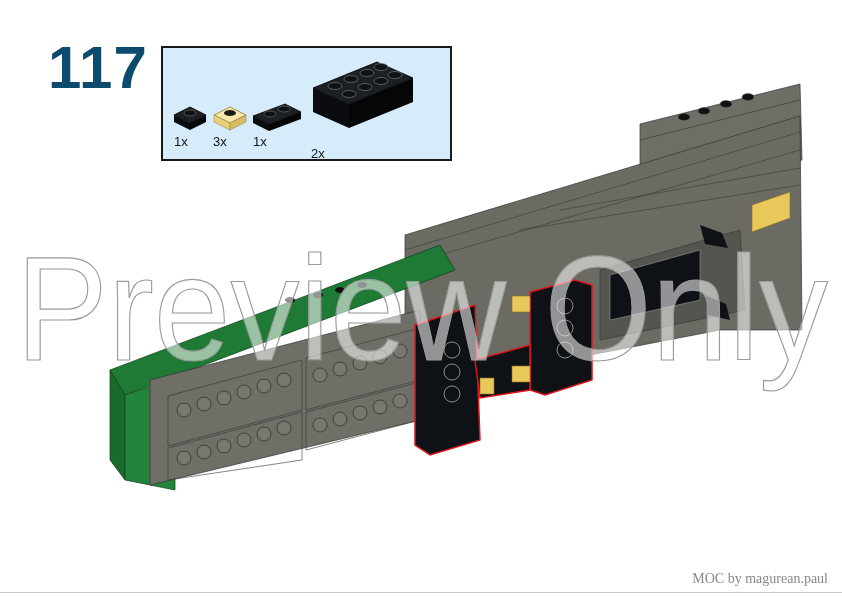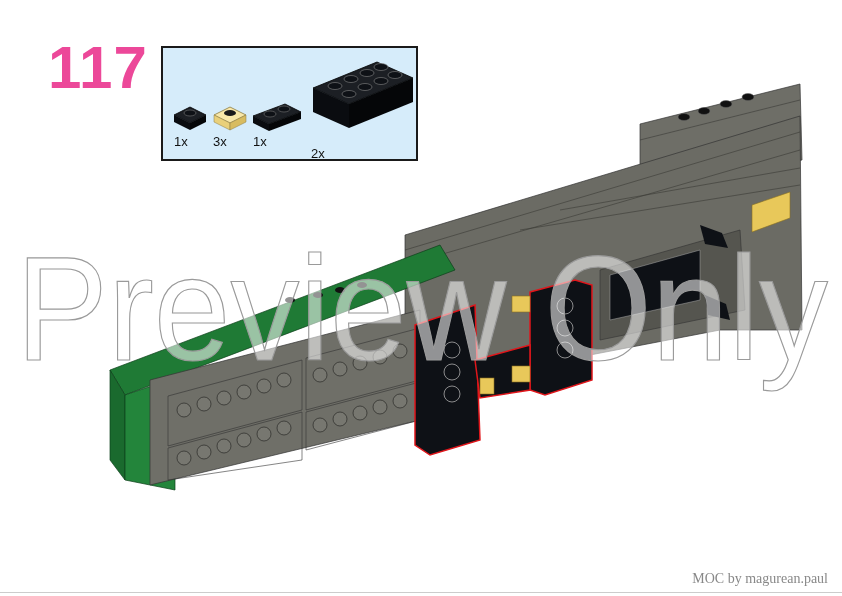--- a/index.html
+++ b/index.html
@@ -1,18 +1,18 @@
 <!DOCTYPE html>
 <html><head>
 <meta charset="utf-8">
 <style>
   html, body { margin:0; padding:0; background:#ffffff; }
   body { width:842px; height:596px; position:relative; overflow:hidden; font-family:"Liberation Sans", sans-serif; }
-  .step-number { position:absolute; left:48px; top:38px; font-size:60px; font-weight:bold; color:#ec4899; letter-spacing:1px; line-height:1; }
-  .parts-box { position:absolute; left:161px; top:46px; width:257px; height:115px; background:#d6ecfa; border:2px solid #1a1a1a; box-sizing:border-box; }
+  .step-number { position:absolute; left:48px; top:38px; font-size:60px; font-weight:bold; color:#0c4a6e; letter-spacing:1px; line-height:1; }
+  .parts-box { position:absolute; left:161px; top:46px; width:291px; height:115px; background:#d6ecfa; border:2px solid #1a1a1a; box-sizing:border-box; }
   .part { position:absolute; }
   .qty { position:absolute; font-size:13px; color:#111; }
   .model { position:absolute; left:0; top:0; width:842px; height:596px; }
   .watermark { position:absolute; left:0; top:0; width:842px; height:596px; pointer-events:none; }
   .credit { position:absolute; right:14px; top:571px; font-family:"Liberation Serif", serif; font-size:14px; color:#888; }
   .bottom-rule { position:absolute; left:0; right:0; top:592px; height:1px; background:#ccc; }
 </style>
 </head>
 <body>
 

